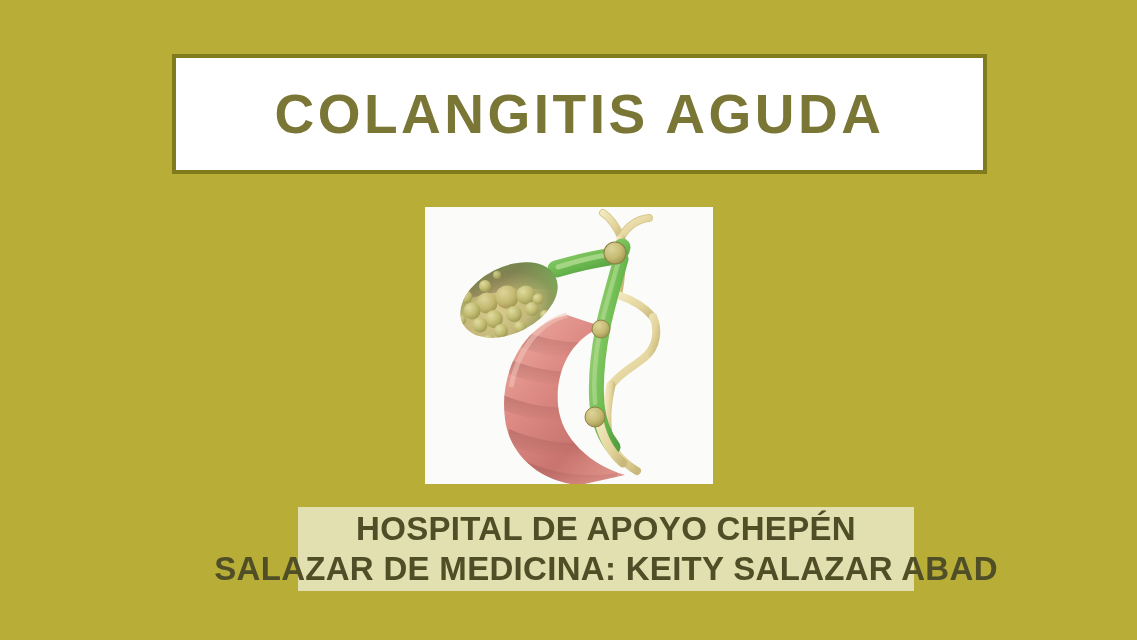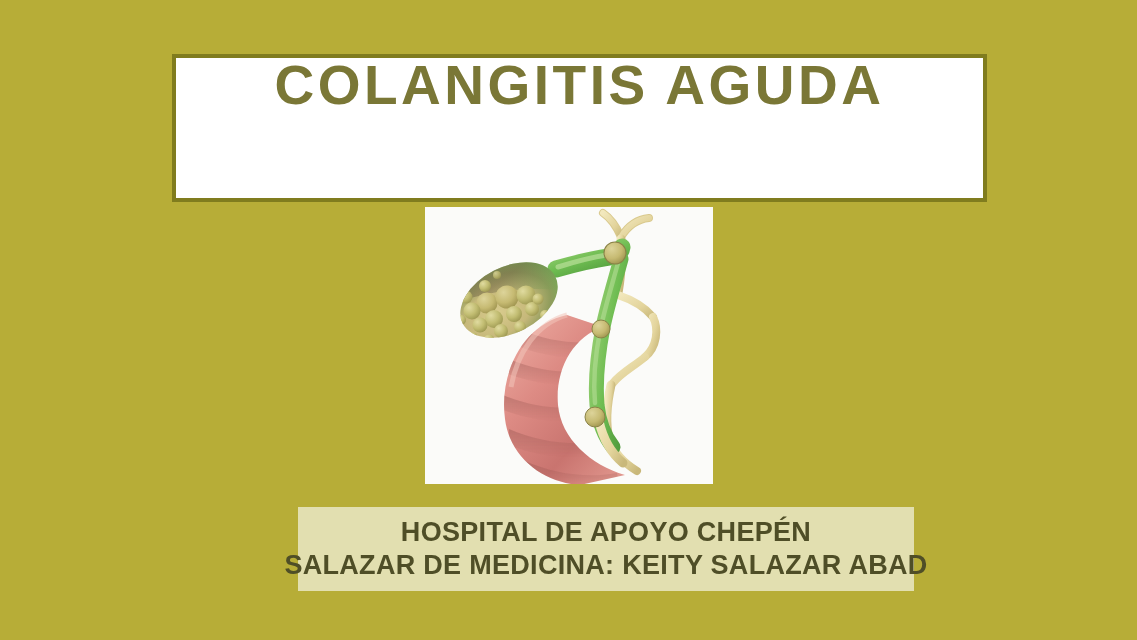--- a/index.html
+++ b/index.html
@@ -18,25 +18,26 @@
     background: #b7ad37;
     overflow: hidden;
   }
 
   
   #title-box {
     position: absolute;
     left: 172px;
     top: 54px;
     width: 815px;
-    height: 148px;
+    height: 120px;
     box-sizing: border-box;
     background: #ffffff;
     border: 4px solid #807c1e;
     display: flex;
+    align-items: center;
     justify-content: center;
   }
   #title-text {
     font-size: 55px;
     font-weight: bold;
     letter-spacing: 3.5px;
     color: #7a7736;
     white-space: nowrap;
     line-height: 1;
     font-family: "Liberation Sans", sans-serif;
@@ -65,21 +66,21 @@
     top: 507px;
     width: 616px;
     height: 84px;
     background: #e2dfb0;
     display: flex;
     flex-direction: column;
     align-items: center;
     justify-content: center;
   }
   .subtitle-line {
-    font-size: 27px;
+    font-size: 33px;
     font-weight: bold;
     color: #4f4e27;
     letter-spacing: 0.3px;
     line-height: 1.22;
     white-space: nowrap;
     font-family: "Liberation Sans", sans-serif;
   }
 </style>
 </head>
 <body>

